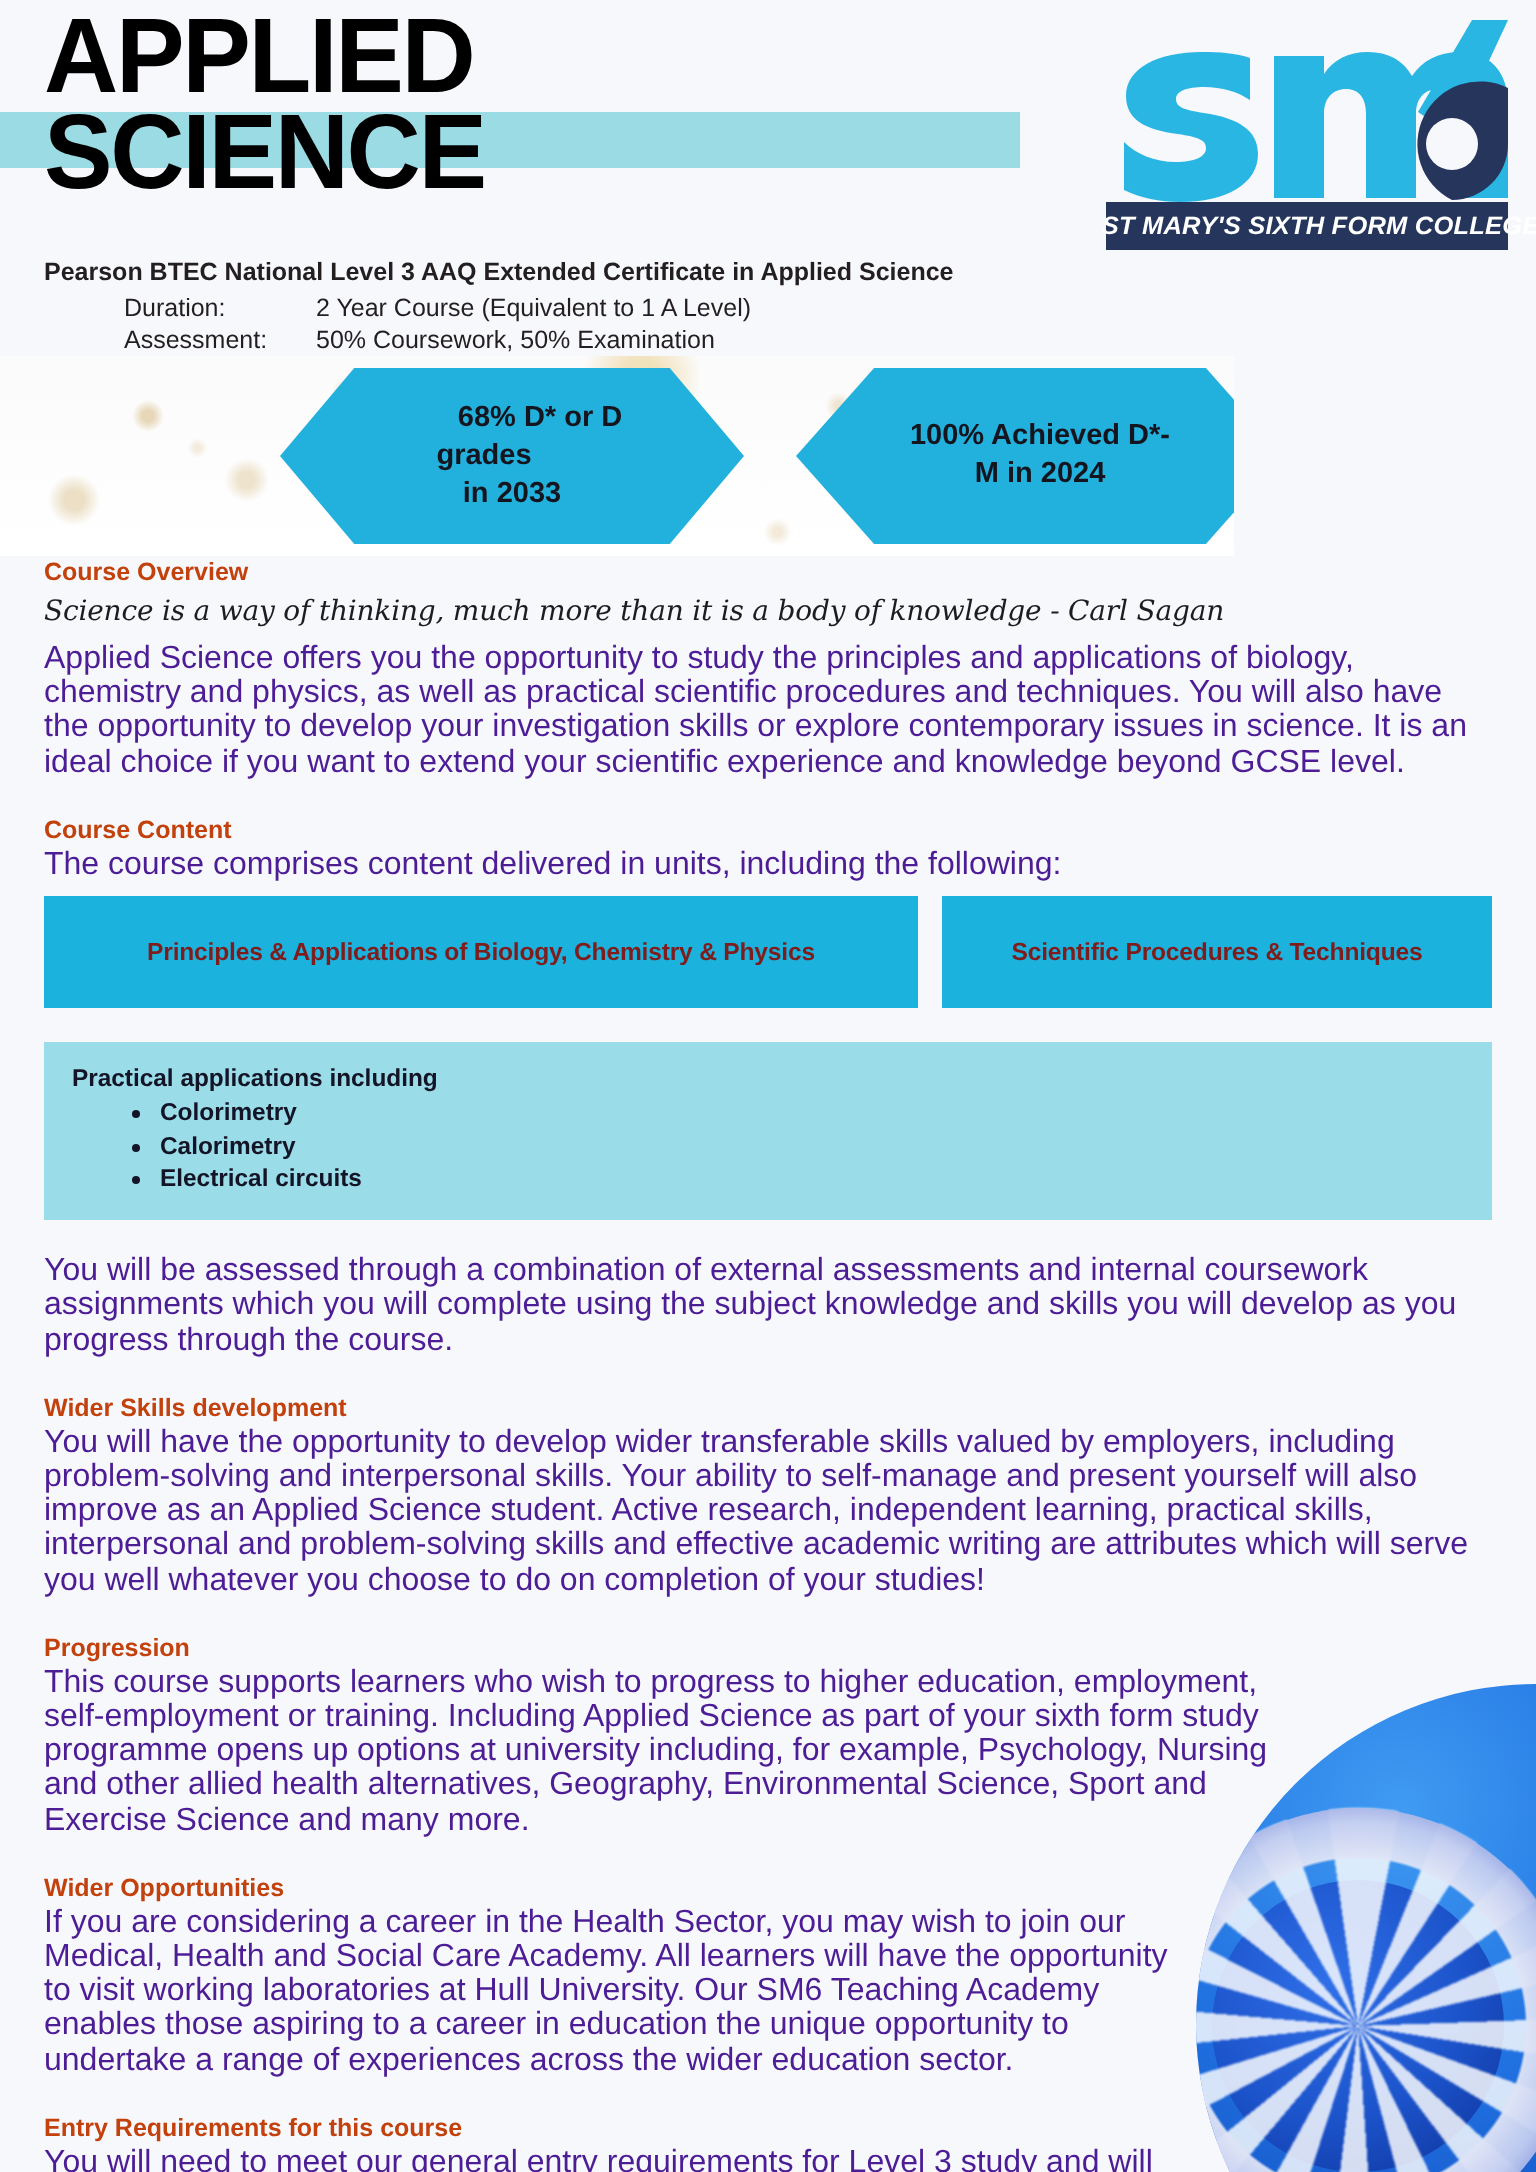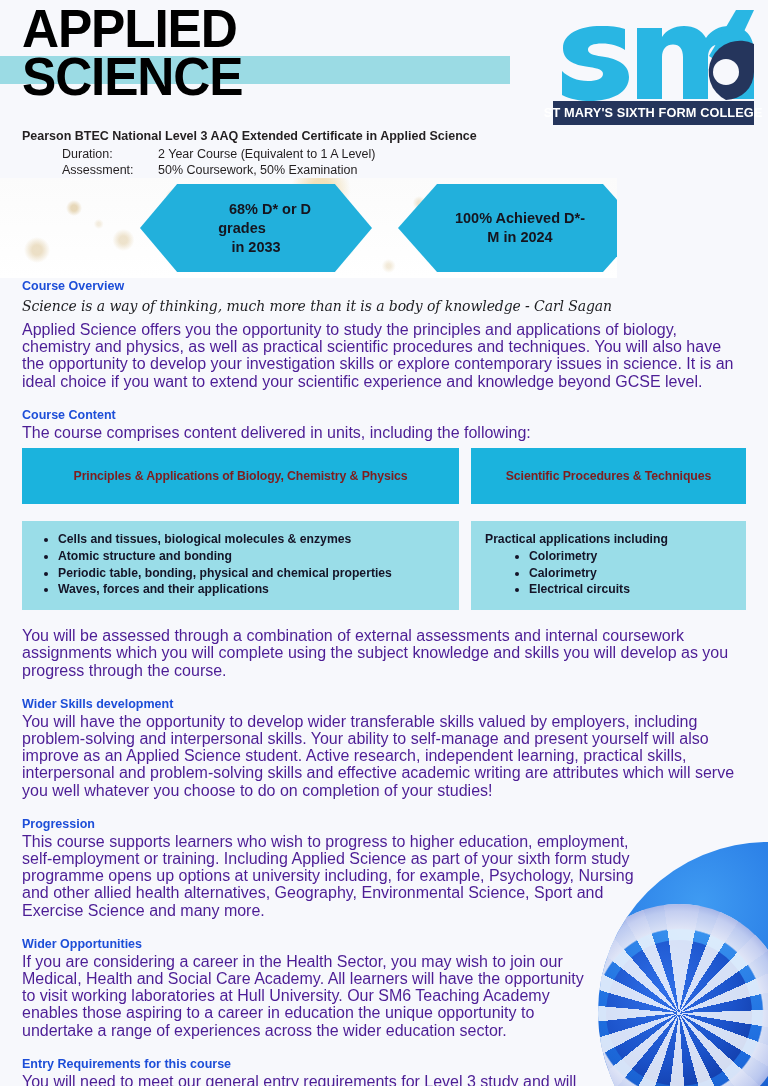--- a/index.html
+++ b/index.html
@@ -72,21 +72,22 @@
   }
   .logo-bar {
     position: absolute;
     left: 4px;
     bottom: 0;
     width: 201px;
     height: 24px;
     background: #25355c;
     display: flex;
     align-items: center;
-    justify-content: center;
+    justify-content: flex-start;
+    font-style: italic;
   }
   .logo-bar span {
     color: #ffffff;
     font-family: "Liberation Sans", sans-serif;
     font-weight: bold;
     font-size: 12.5px;
     letter-spacing: 0.1px;
     transform: scaleX(1.02);
     white-space: nowrap;
   }
@@ -177,21 +178,21 @@
     width: 768px;
   }
   .sec {
     margin: 0 22px 0 22px;
   }
   h3.sec-head {
     font-size: 12.5px;
     font-weight: bold;
     margin: 0 0 1px 0;
     line-height: 16px;
-    color: #1d4ed8;
+    color: #c2410c;
   }
   p.sec-body {
     font-size: 16px;
     line-height: 17.2px;
     margin: 0;
     color: #4c1d95;
     font-weight: 300;
   }
   .quote {
     font-family: "DejaVu Serif", serif;
@@ -414,30 +415,20 @@
         <div class="box-head">Principles &amp; Applications of Biology, Chemistry &amp; Physics</div>
       </div>
       <div class="box-col">
         <div class="box-head">Scientific Procedures &amp; Techniques</div>
       </div>
     </div>
 
     <div style="height:10px"></div>
 
     <div class="boxes">
-      <div class="box-col left">
-        <div class="box-body">
-          <ul>
-            <li>Cells and tissues, biological molecules &amp; enzymes</li>
-            <li>Atomic structure and bonding</li>
-            <li>Periodic table, bonding, physical and chemical properties</li>
-            <li>Waves, forces and their applications</li>
-          </ul>
-        </div>
-      </div>
       <div class="box-col">
         <div class="box-body">
           <div class="box-lead">Practical applications including</div>
           <div class="sub">
             <ul>
               <li>Colorimetry</li>
               <li>Calorimetry</li>
               <li>Electrical circuits</li>
             </ul>
           </div>

